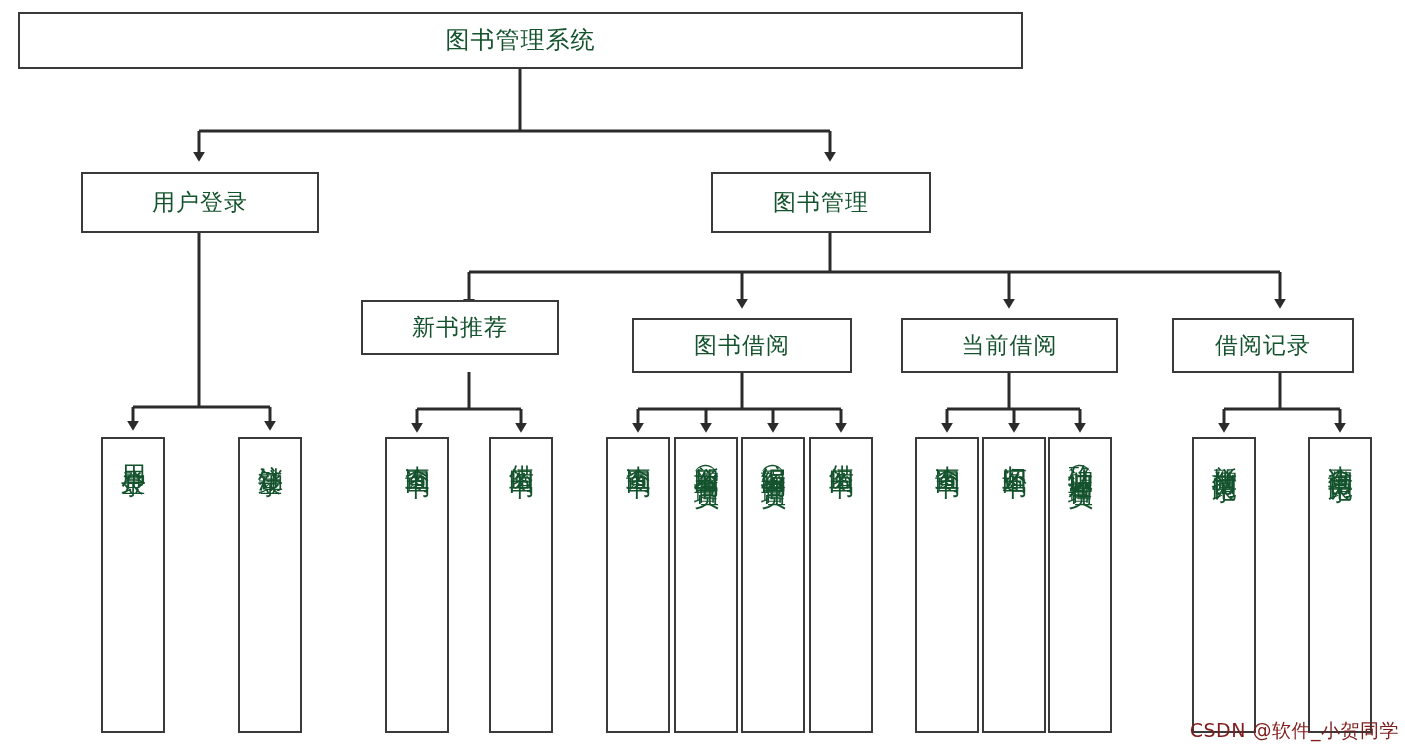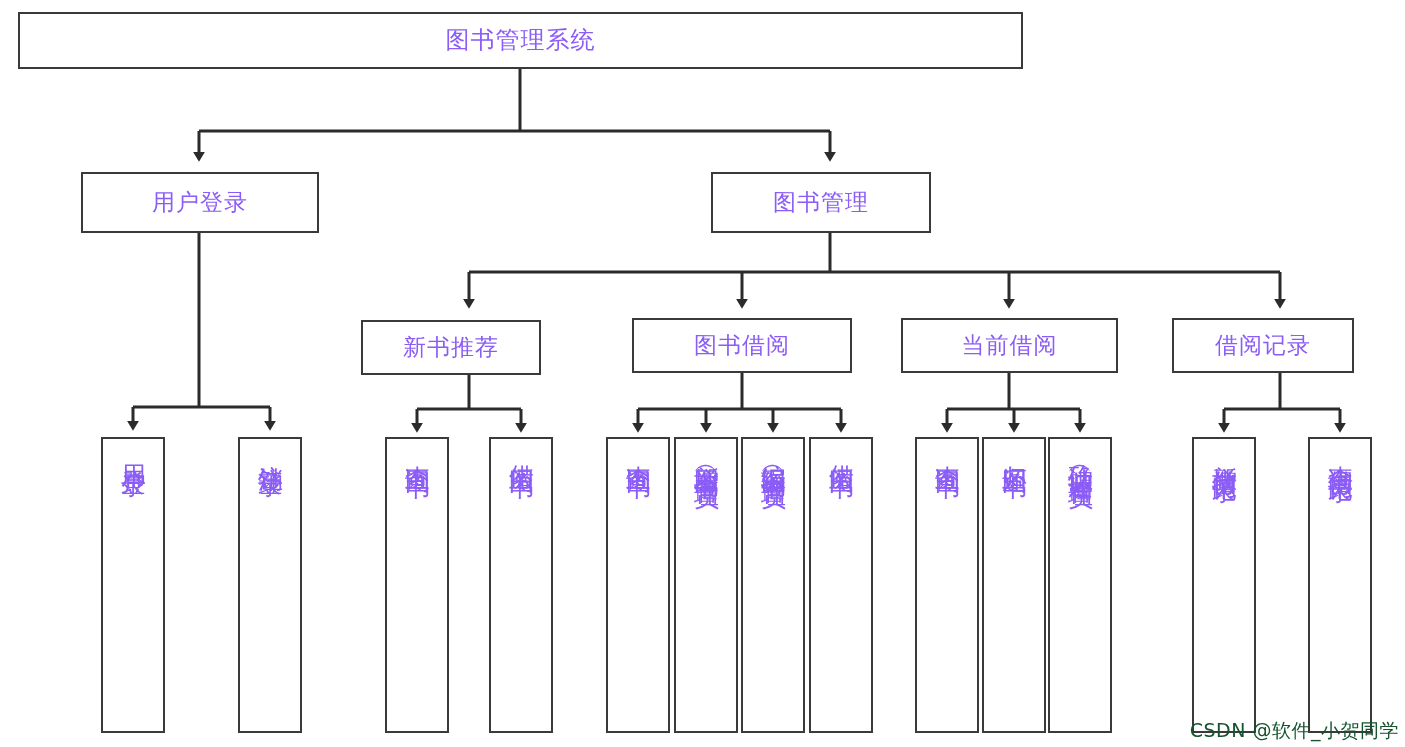--- a/index.html
+++ b/index.html
@@ -22,21 +22,21 @@
     pointer-events:none;
   }
   .node{
     position:absolute;
     box-sizing:border-box;
     background:#ffffff;
     border:2.2px solid #3a3a3a;
     display:flex;
     align-items:center;
     justify-content:center;
-    color:#8b5cf6;
+    color:#14532d;
   }
   .node .lbl{
     display:block;
     white-space:nowrap;
     letter-spacing:1px;
   }
   .node.horiz .lbl{
     font-size:23px;
     line-height:1.1;
   }
@@ -52,21 +52,21 @@
     font-size:25px;
     line-height:1.12;
     letter-spacing:3px;
     white-space:nowrap;
   }
   .watermark{
     position:absolute;
     right:6px;
     bottom:3px;
     font-size:19px;
-    color:#14532d;
+    color:#7f1d1d;
     letter-spacing:0.5px;
     white-space:nowrap;
     user-select:none;
   }
 </style>
 </head>
 <body>
 
 <div id="canvas">
 
@@ -124,21 +124,21 @@
     <span class="lbl">图书管理系统</span>
   </div>
 
   <div class="node horiz" style="left:81px;top:172px;width:238px;height:61px;">
     <span class="lbl">用户登录</span>
   </div>
   <div class="node horiz" style="left:711px;top:172px;width:220px;height:61px;">
     <span class="lbl">图书管理</span>
   </div>
 
-  <div class="node horiz" style="left:361px;top:320px;width:180px;height:55px;">
+  <div class="node horiz" style="left:361px;top:300px;width:198px;height:55px;">
     <span class="lbl">新书推荐</span>
   </div>
   <div class="node horiz" style="left:632px;top:318px;width:220px;height:55px;">
     <span class="lbl">图书借阅</span>
   </div>
   <div class="node horiz" style="left:901px;top:318px;width:217px;height:55px;">
     <span class="lbl">当前借阅</span>
   </div>
   <div class="node horiz" style="left:1172px;top:318px;width:182px;height:55px;">
     <span class="lbl">借阅记录</span>

